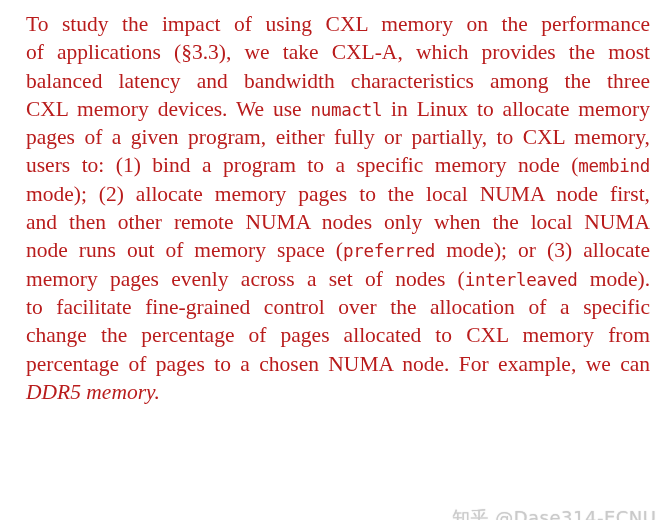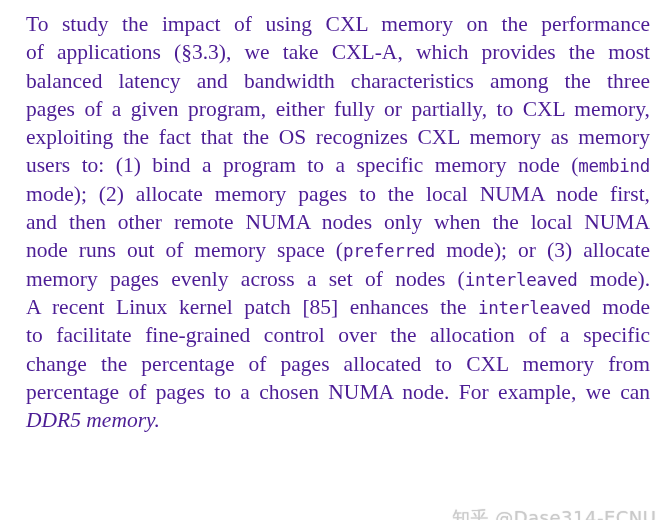--- a/index.html
+++ b/index.html
@@ -16,21 +16,21 @@
     .page {
       position: absolute;
       left: 26px;
       top: 10px;
       width: 624px;
     }
     .line {
       font-family: "Liberation Serif", "DejaVu Serif", serif;
       font-size: 21.5px;
       line-height: 28.3px;
-      color: #4c1d95;
+      color: #b91c1c;
       white-space: nowrap;
       text-align: justify;
       text-align-last: justify;
       height: 28.3px;
       display: block;
     }
     .line.last {
       text-align-last: left;
       font-style: italic;
     }
@@ -52,27 +52,26 @@
       margin-top: 24px;
     }
   </style>
 </head>
 <body>
 
 <div class="page" id="paragraph">
     <div class="line"><span>To study the impact of using CXL memory on the performance</span></div>
     <div class="line"><span>of applications (§3.3), we take CXL-A, which provides the most</span></div>
     <div class="line"><span>balanced latency and bandwidth characteristics among the three</span></div>
+    <div class="line"><span>CXL memory devices. We use </span><span class="mono">numactl</span><span> in Linux to allocate memory</span></div>
     <div class="line"><span>pages of a given program, either fully or partially, to CXL memory,</span></div>
-    <div class="line"><span>exploiting the fact that the OS recognizes CXL memory as memory</span></div>
     <div class="line"><span>users to: (1) bind a program to a specific memory node (</span><span class="mono">membind</span></div>
     <div class="line"><span>mode); (2) allocate memory pages to the local NUMA node first,</span></div>
     <div class="line"><span>and then other remote NUMA nodes only when the local NUMA</span></div>
     <div class="line"><span>node runs out of memory space (</span><span class="mono">preferred</span><span> mode); or (3) allocate</span></div>
     <div class="line"><span>memory pages evenly across a set of nodes (</span><span class="mono">interleaved</span><span> mode).</span></div>
-    <div class="line"><span>A recent Linux kernel patch [85] enhances the </span><span class="mono">interleaved</span><span> mode</span></div>
     <div class="line"><span>to facilitate fine-grained control over the allocation of a specific</span></div>
     <div class="line"><span>change the percentage of pages allocated to CXL memory from</span></div>
     <div class="line"><span>percentage of pages to a chosen NUMA node. For example, we can</span></div>
     <div class="line last"><span>DDR5 memory.</span></div>
   </div>
 
 <div class="watermark">知乎 @Dase314-ECNU</div>
 
 </body></html>

